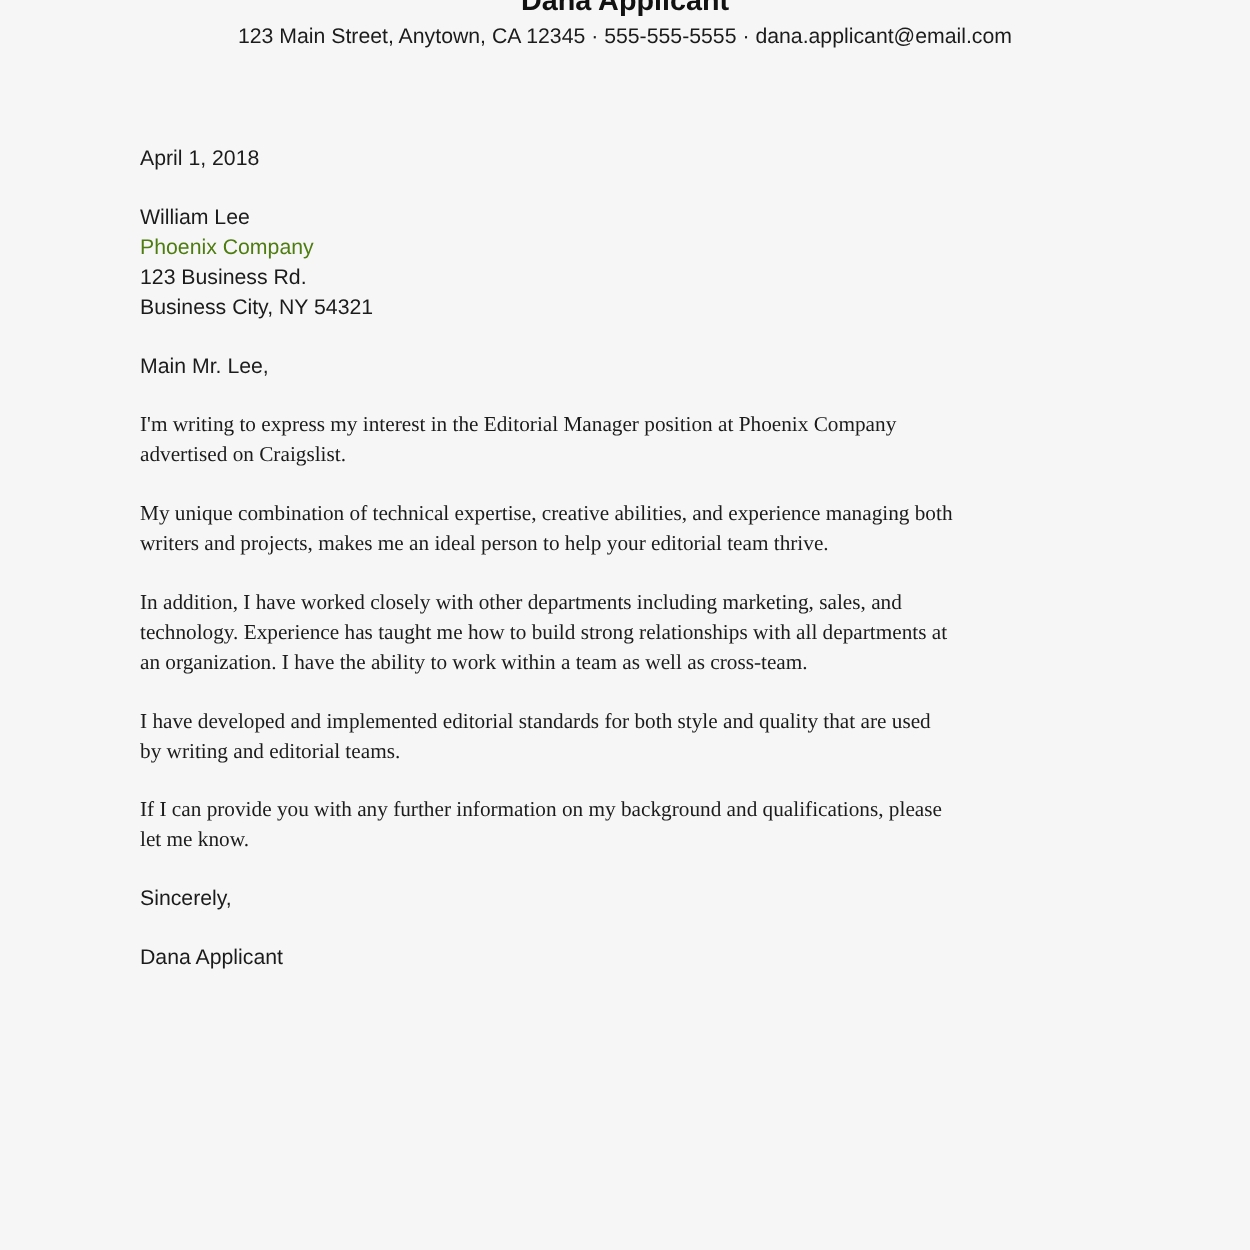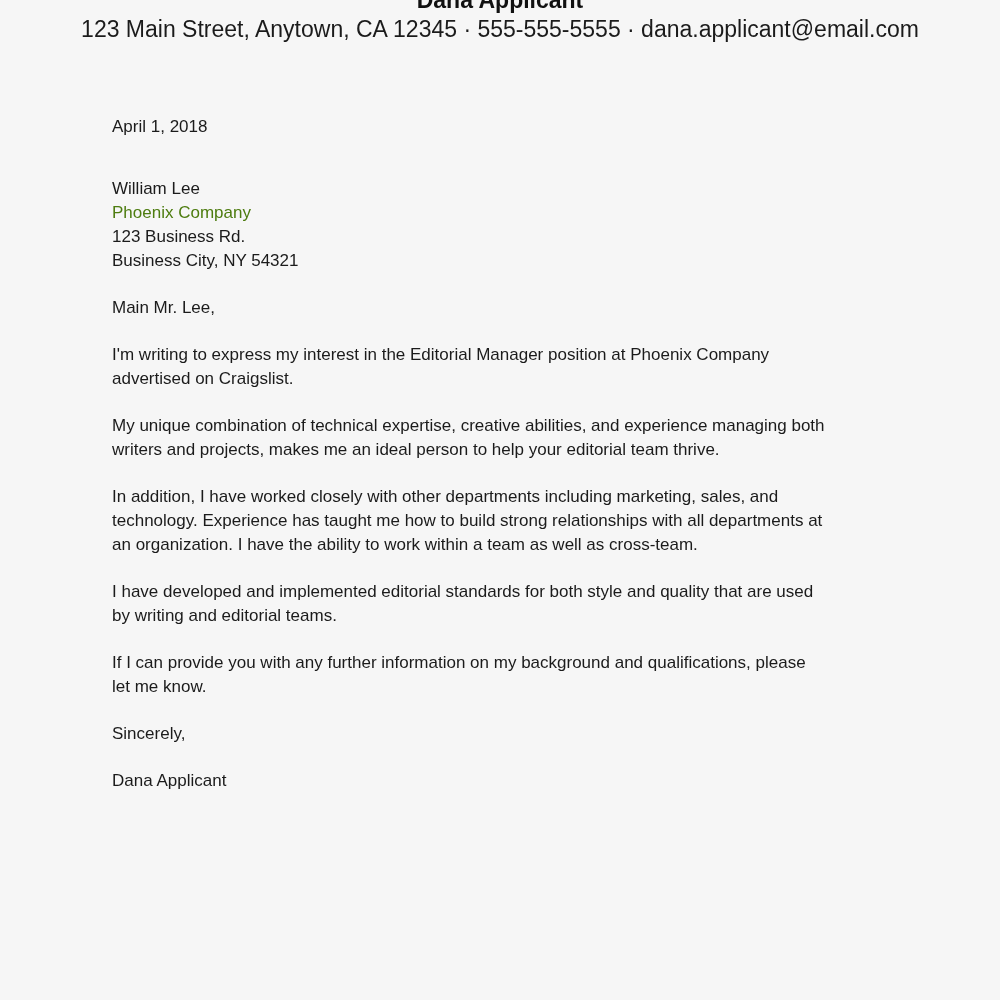--- a/index.html
+++ b/index.html
@@ -24,48 +24,49 @@
   }
   .header-name {
     margin: -14px 0 0 0;
     font-size: 23px;
     line-height: 28px;
     font-weight: 700;
     color: #111111;
   }
   .contact-line {
     margin: 3px 0 0 0;
-    font-size: 23px;
+    font-size: 17px;
     line-height: 24px;
     color: #1b1b1b;
   }
   .letter-body {
     padding: 0 80px 0 112px;
     font-size: 17px;
     line-height: 24px;
   }
   .date-line {
     margin-top: 74px;
   }
   .recipient-block {
-    margin-top: 38px;
+    margin-top: 23px;
   }
   .recipient-line {
     line-height: 24px;
   }
   .company-name {
     color: #4d7c0f;
   }
   .salutation {
     margin-top: 23px;
   }
   .paragraph {
     margin-top: 23px;
     white-space: pre-line;
     max-width: 830px;
+    font-family: Liberation Serif, serif;
   }
   .email-emph {
     font-weight: 600;
     color: #000000;
   }
   .closing {
     margin-top: 23px;
   }
   .signature {
     margin-top: 23px;

